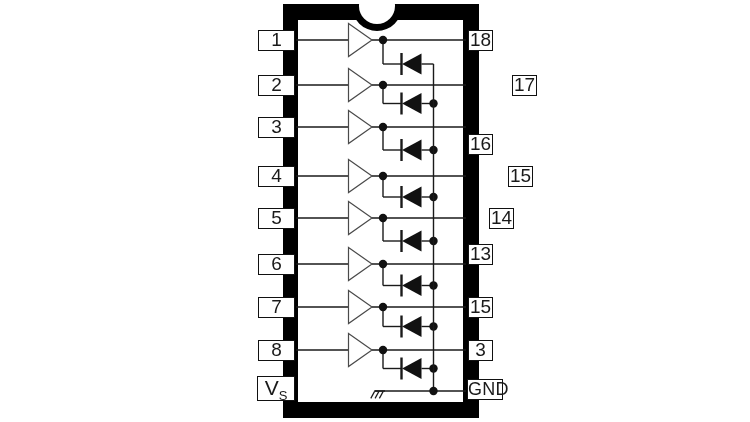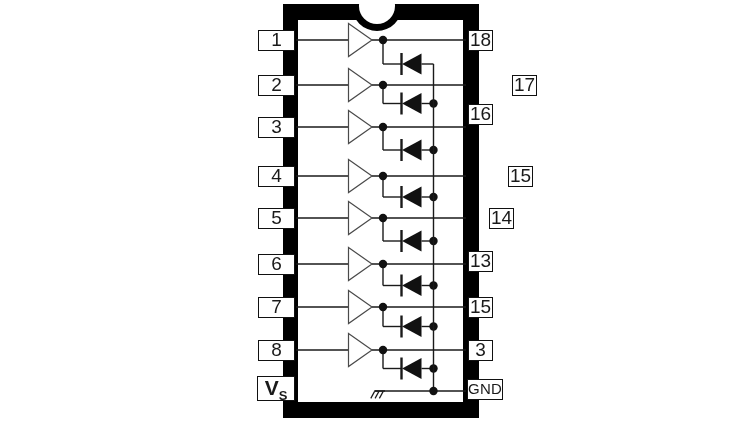--- a/index.html
+++ b/index.html
@@ -12,23 +12,23 @@
   .notch-clip{position:absolute;left:352px;top:4px;width:50px;height:28px;overflow:hidden;}
   .notch-arc{position:absolute;left:0px;top:-23.5px;width:50px;height:50px;border-radius:50%;background:#000000;}
   .notch-cutout{position:absolute;left:7px;top:-16.5px;width:36px;height:36px;border-radius:50%;background:#ffffff;}
   #schem{position:absolute;left:0;top:0;width:750px;height:422px;}
   .pinbox{
     position:absolute;box-sizing:border-box;background:#ffffff;border:1.5px solid #111111;
     color:#1a1a1a;text-align:center;font-size:19px;line-height:18.5px;height:21px;
   }
   .pinbox.left-num{left:258px;width:37px;}
   .pinbox.right-num{left:468px;width:25px;}
-  .pinbox.supply{left:257px;top:376px;width:38px;height:25px;font-size:21px;line-height:22px;font-weight:bold;}
+  .pinbox.supply{left:257px;top:376px;width:38px;height:25px;font-size:21px;line-height:22px;}
   .pinbox.supply sub{font-size:13px;line-height:0;}
-  .pinbox.ground{left:467px;top:379px;width:36px;height:21px;font-size:15px;line-height:18px;letter-spacing:0.2px;}
+  .pinbox.ground{left:467px;top:379px;width:36px;height:21px;font-size:18px;line-height:18px;letter-spacing:0.2px;}
 </style>
 </head>
 <body>
 
 <div id="stage">
   <div class="pkg-outer"></div>
   <div class="pkg-inner"></div>
   <div class="notch-clip">
     <div class="notch-arc"></div>
     <div class="notch-cutout"></div>
@@ -140,25 +140,25 @@
       </g>
     </svg>
   <div id="pins">
     <div class="pinbox supply"><span>V</span><sub>S</sub></div>
     <div class="pinbox ground"><span>GND</span></div>
   <div class="pinbox left-num" style="top: 29.5px;"><span>1</span></div>
       <div class="pinbox right-num" style="top: 29.5px;"><span>18</span></div>
       <div class="pinbox left-num" style="top: 74.5px;"><span>2</span></div>
       <div class="pinbox right-num" style="top: 75px; margin-left: 44px;"><span>17</span></div>
       <div class="pinbox left-num" style="top: 116.5px;"><span>3</span></div>
-      <div class="pinbox right-num" style="top: 104px;"><span>16</span></div>
+      <div class="pinbox right-num" style="top: 134px;"><span>16</span></div>
       <div class="pinbox left-num" style="top: 165.5px;"><span>4</span></div>
       <div class="pinbox right-num" style="top: 165.5px; margin-left: 40px;"><span>15</span></div>
       <div class="pinbox left-num" style="top: 207.5px;"><span>5</span></div>
       <div class="pinbox right-num" style="top: 207.5px; margin-left: 21px;"><span>14</span></div>
       <div class="pinbox left-num" style="top: 253.5px;"><span>6</span></div>
-      <div class="pinbox right-num" style="top: 251px;"><span>13</span></div>
+      <div class="pinbox right-num" style="top: 244px;"><span>13</span></div>
       <div class="pinbox left-num" style="top: 296.5px;"><span>7</span></div>
       <div class="pinbox right-num" style="top: 296.5px;"><span>15</span></div>
       <div class="pinbox left-num" style="top: 339.5px;"><span>8</span></div>
       <div class="pinbox right-num" style="top: 339.5px;"><span>3</span></div>
     </div>
 </div>
 
 </body></html>

